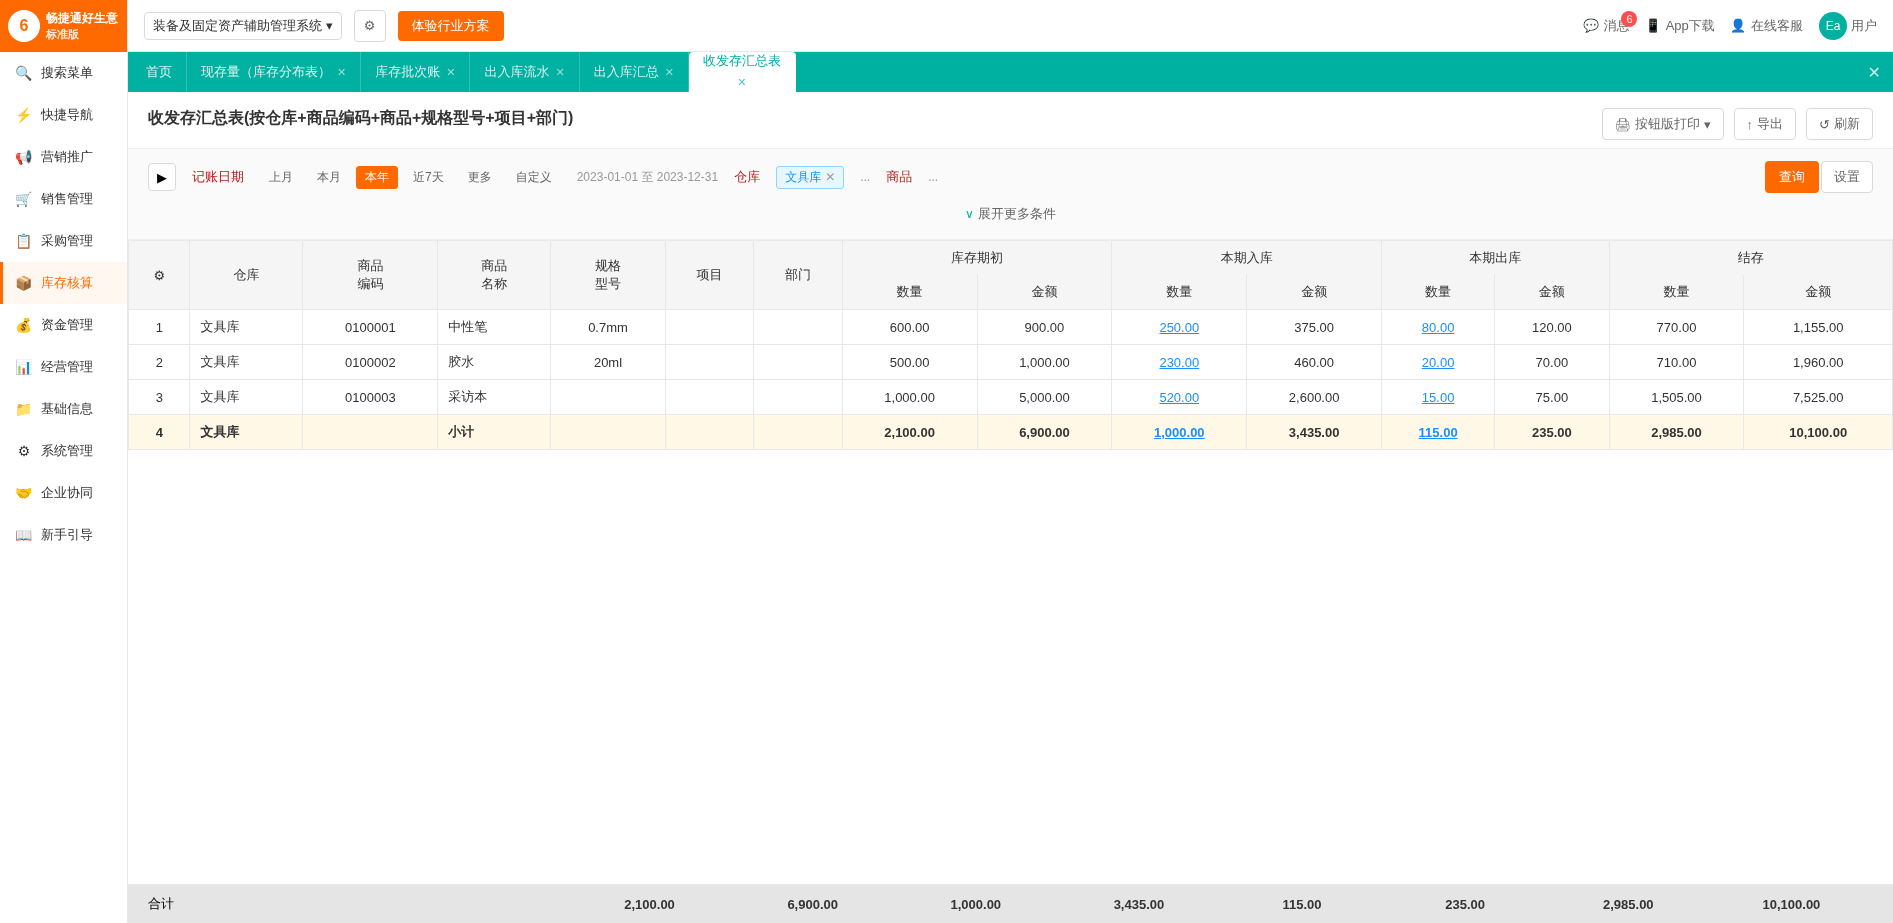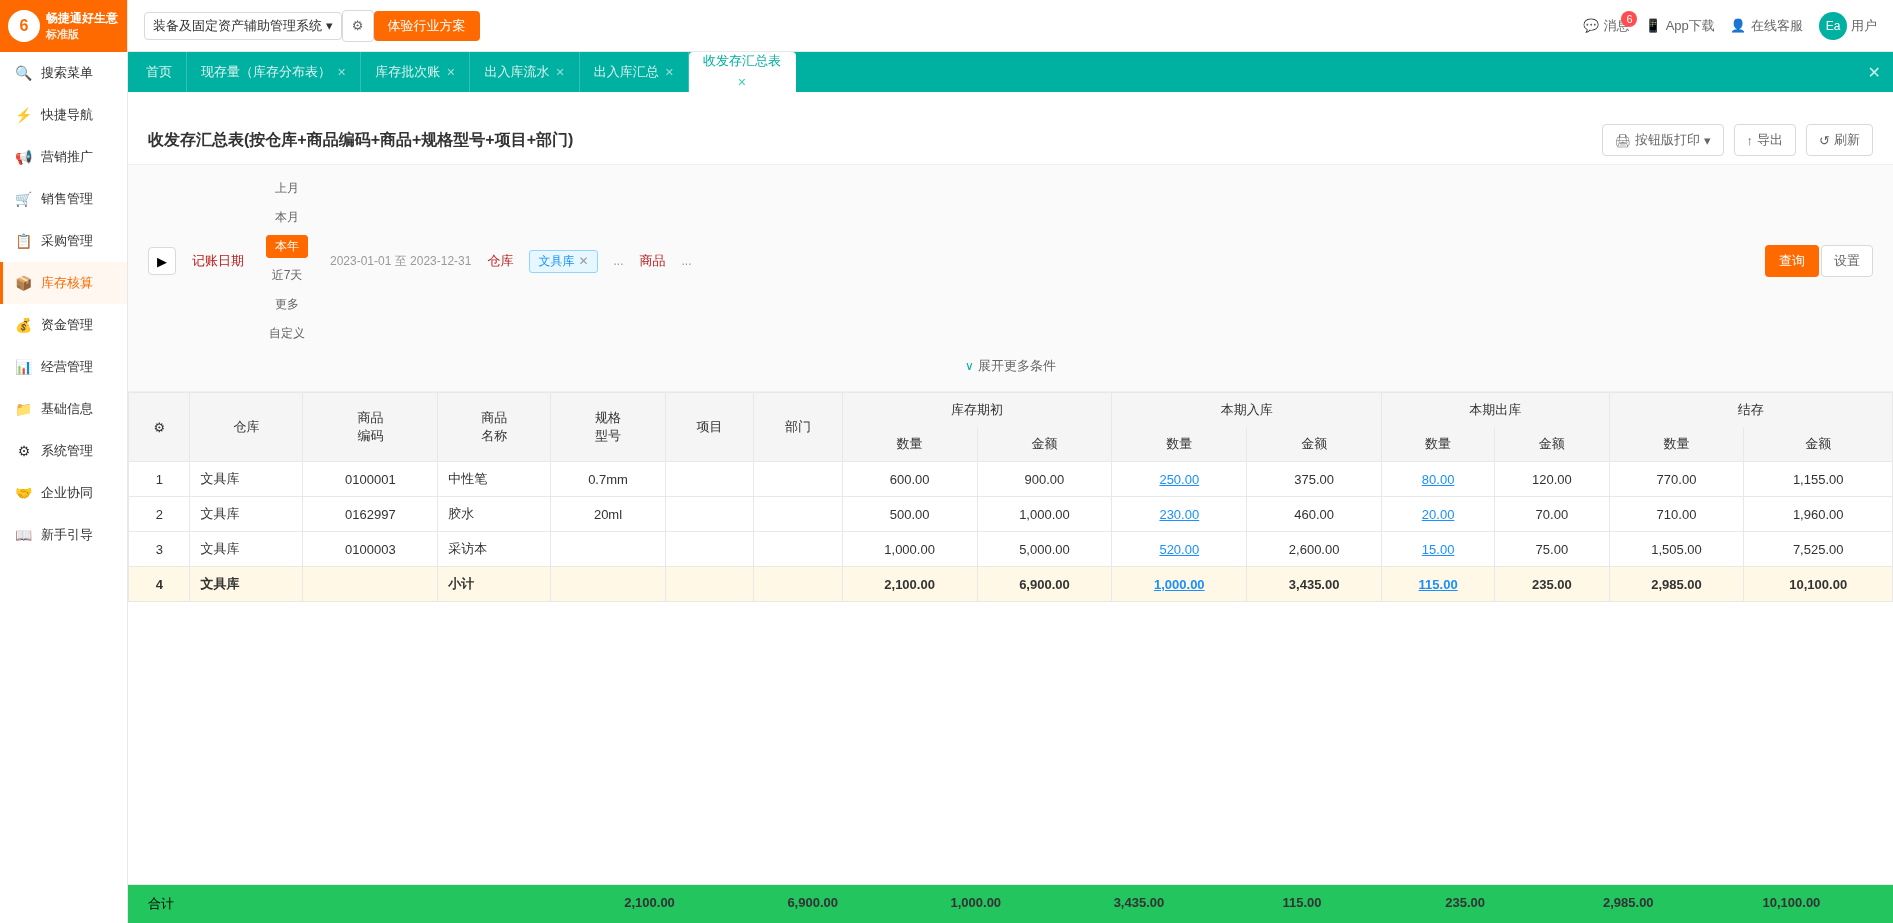--- a/index.html
+++ b/index.html
@@ -55,21 +55,21 @@
     .topbar {
       background: #fff;
       border-bottom: 1px solid #e8e8e8;
       display: flex;
       align-items: center;
       justify-content: space-between;
       padding: 0 16px;
       height: 52px;
       flex-shrink: 0;
     }
-    .topbar-left { display: flex; align-items: center; }
+    .topbar-left { display: flex; align-items: center; gap: 12px; }
     .system-select { border: 1px solid #d9d9d9; border-radius: 4px; padding: 4px 8px; font-size: 13px; color: #333; cursor: pointer; display: flex; align-items: center; gap: 4px; }
     .settings-btn { width: 32px; height: 32px; border-radius: 4px; border: 1px solid #d9d9d9; display: flex; align-items: center; justify-content: center; cursor: pointer; color: #666; }
     .trial-btn { background: #ff6a00; color: #fff; border: none; border-radius: 4px; padding: 6px 14px; cursor: pointer; font-size: 13px; }
     .topbar-right { display: flex; align-items: center; gap: 16px; color: #666; font-size: 13px; }
     .topbar-right-item { display: flex; align-items: center; gap: 4px; cursor: pointer; position: relative; }
     .badge { background: #ff4d4f; color: #fff; border-radius: 50%; width: 16px; height: 16px; font-size: 11px; display: flex; align-items: center; justify-content: center; position: absolute; top: -6px; right: -8px; }
 
     
     .tabbar {
       background: #00b0a0;
@@ -91,31 +91,31 @@
     .tab.active { background: #fff; color: #00b0a0; border-radius: 4px 4px 0 0; flex-direction: column; }
     .tab-close { font-size: 11px; color: inherit; opacity: 0.7; }
     .tab-close-right { margin-left: auto; font-size: 16px; color: rgba(255,255,255,0.8); cursor: pointer; padding: 0 8px; }
 
     
     .content { flex: 1; overflow-y: auto; background: #f5f5f5; padding: 0; display: flex; flex-direction: column; }
 
     .page-container { background: #fff; margin: 0; flex: 1; display: flex; flex-direction: column; }
 
     
-    .page-header { padding: 32px 20px 8px; display: flex; align-items: center; justify-content: space-between; border-bottom: 1px solid #f0f0f0; }
+    .page-header { padding: 16px 20px 8px; display: flex; justify-content: space-between; border-bottom: 1px solid #f0f0f0; }
     .page-title { font-size: 16px; font-weight: bold; color: #333; }
     .page-actions { display: flex; align-items: center; gap: 10px; }
     .action-btn-primary { background: #ff6a00; color: #fff; border: none; border-radius: 4px; padding: 6px 14px; cursor: pointer; font-size: 13px; }
     .action-btn-secondary { background: #fff; color: #666; border: 1px solid #d9d9d9; border-radius: 4px; padding: 6px 12px; cursor: pointer; font-size: 13px; display: flex; align-items: center; gap: 4px; }
 
     
     .filter-area { padding: 12px 20px; background: #fafafa; border-bottom: 1px solid #f0f0f0; display: flex; flex-direction: column; gap: 8px; }
     .filter-row { display: flex; align-items: center; gap: 16px; flex-wrap: wrap; }
     .filter-label { color: #b91c1c; font-size: 13px; white-space: nowrap; }
-    .filter-group { display: flex; align-items: center; gap: 6px; flex-direction: column; }
+    .filter-group { display: flex; align-items: center; gap: 6px; }
     .date-btn { padding: 2px 8px; border-radius: 3px; font-size: 12px; cursor: pointer; border: 1px solid transparent; color: #666; background: transparent; }
     .date-btn.active { background: #ff6a00; color: #fff; border-color: #ff6a00; }
     .date-range { font-size: 12px; color: #999; }
     .warehouse-tag { display: flex; align-items: center; gap: 4px; background: #e6f7ff; border: 1px solid #91d5ff; border-radius: 3px; padding: 2px 8px; font-size: 12px; color: #1890ff; }
     .tag-close { cursor: pointer; color: #999; }
     .filter-more { color: #999; font-size: 12px; cursor: pointer; }
     .filter-expand { display: flex; align-items: center; gap: 4px; justify-content: center; color: #666; font-size: 13px; cursor: pointer; padding: 4px; }
     .settings-toggle { width: 28px; height: 28px; border: 1px solid #d9d9d9; border-radius: 4px; display: flex; align-items: center; justify-content: center; cursor: pointer; background: #fff; flex-shrink: 0; }
     .expand-icon { color: #00b0a0; font-size: 12px; }
 
@@ -123,21 +123,21 @@
     .table-container { flex: 1; overflow: auto; }
     table { width: 100%; border-collapse: collapse; }
     thead tr th { background: #f5f5f5; border: 1px solid #e8e8e8; padding: 8px 10px; text-align: center; font-weight: normal; color: #333; font-size: 13px; white-space: nowrap; }
     thead tr.header-top th { border-bottom: none; }
     thead tr.header-bottom th { border-top: none; }
     tbody tr td { border: 1px solid #e8e8e8; padding: 8px 10px; text-align: center; color: #333; font-size: 13px; }
     tbody tr.subtotal td { background: #fff8e6; font-weight: bold; }
     .link-text { color: #1890ff; text-decoration: underline; cursor: pointer; }
     .col-left { text-align: left; }
 
-    .footer-bar { background: #22c55e; border-top: 1px solid #e8e8e8; padding: 10px 20px; display: flex; }
+    .footer-bar { background: #e5e5e5; border-top: 1px solid #e8e8e8; padding: 10px 20px; display: flex; align-items: center; }
     .footer-cells { display: flex; flex: 1; }
     .footer-cell { flex: 1; text-align: center; font-weight: bold; color: #333; font-size: 13px; }
   </style>
 </head>
 <body>
 
 <div class="sidebar">
   <div class="sidebar-logo">
     <div class="logo-icon">
       <span>6</span>
@@ -358,21 +358,21 @@
       <td class="link-text">250.00</td>
       <td>375.00</td>
       <td class="link-text">80.00</td>
       <td>120.00</td>
       <td>770.00</td>
       <td>1,155.00</td>
     </tr>
               <tr>
       <td>2</td>
       <td class="col-left">文具库</td>
-      <td>0162997</td>
+      <td>0100002</td>
       <td class="col-left">胶水</td>
       <td>20ml</td>
       <td></td>
       <td></td>
       <td>500.00</td>
       <td>1,000.00</td>
       <td class="link-text">230.00</td>
       <td>460.00</td>
       <td class="link-text">20.00</td>
       <td>70.00</td>

